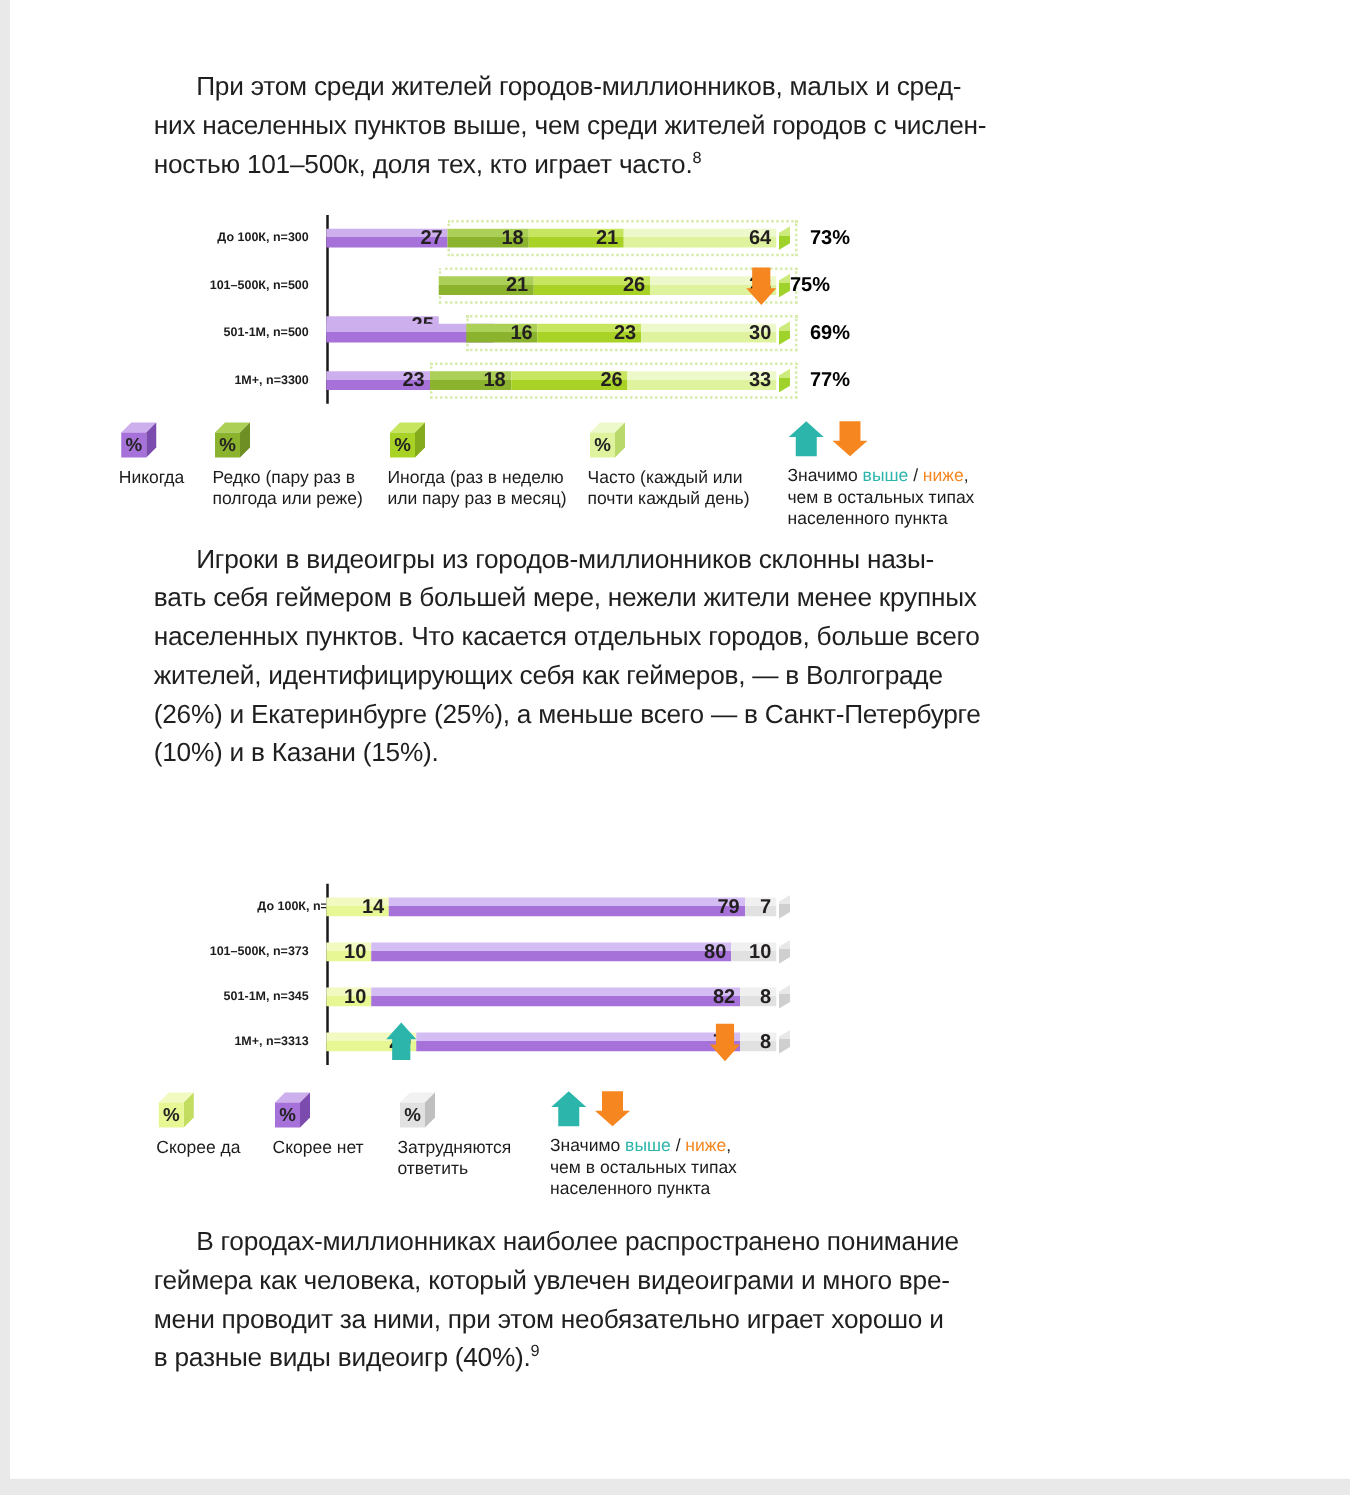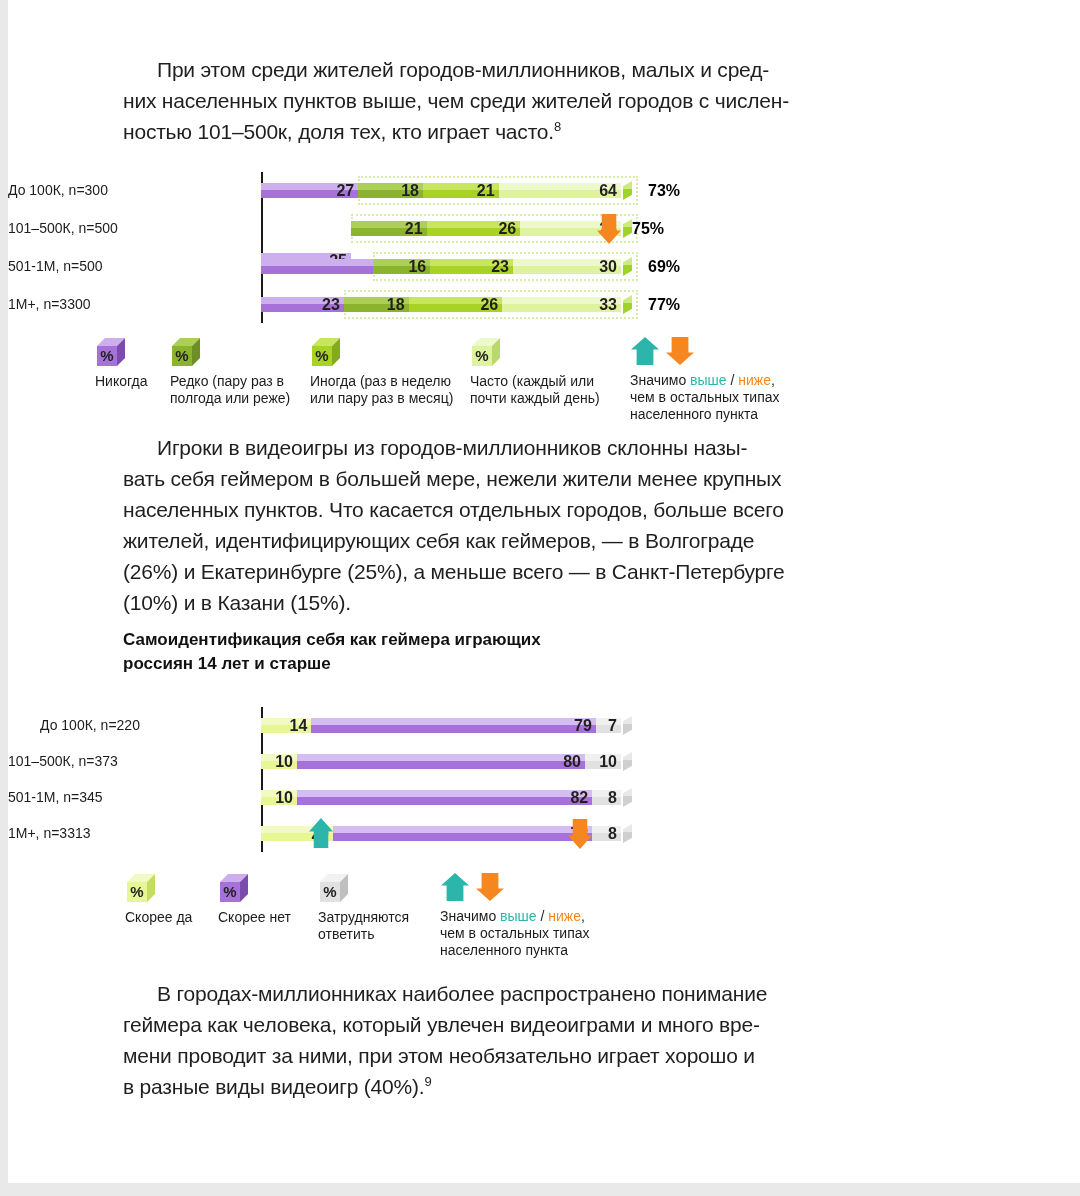--- a/index.html
+++ b/index.html
@@ -15,21 +15,21 @@
     white-space:pre-line;text-indent:34px;
   }
   .body-par sup{font-size:13px;line-height:0;}
   .chart-title{
     position:absolute;left:115px;margin:0;
     font-size:17px;line-height:24px;font-weight:700;color:#111;
     white-space:pre-line;
   }
   .chart{position:absolute;left:0;width:1064px;}
   .axis{position:absolute;width:2px;background:#1a1a1a;}
-  .row-label{position:absolute;left:0;font-size:14px;color:#1c1c1c;line-height:19px;}
+  .row-label{position:absolute;left:0;text-align:right;font-size:10px;color:#1c1c1c;line-height:19px;font-weight:bold;}
   .seg{position:absolute;height:15px;z-index:1;}
   .seg-val{position:absolute;top:-2px;right:4px;font-size:16px;font-weight:700;color:#231f20;line-height:19px;z-index:3;}
   .dotted{position:absolute;border:2px dotted #d8ecaa;z-index:0;}
   .cap{position:absolute;width:9px;height:19px;top:-2px;z-index:1;}
   .total{position:absolute;font-size:16px;font-weight:700;color:#000;line-height:19px;}
   .marker{position:absolute;z-index:2;}
   .legend{position:absolute;left:0;width:1064px;height:120px;}
   .lg-item{position:absolute;top:0;}
   .lg-label{font-size:14px;line-height:17px;color:#1c1c1c;white-space:pre-line;margin-top:5px;}
   .sig-text{font-size:14px;line-height:17px;color:#1c1c1c;white-space:pre-line;margin-top:6px;}
@@ -170,22 +170,20 @@
       </div>
     </div>
 
   <p class="body-par" style="top:432px;"><span>Игроки в видеоигры из городов-миллионников склонны назы-
 вать себя геймером в большей мере, нежели жители менее крупных
 населенных пунктов. Что касается отдельных городов, больше всего
 жителей, идентифицирующих себя как геймеров, — в Волгограде
 (26%) и Екатеринбурге (25%), а меньше всего — в Санкт-Петербурге
 (10%) и в Казани (15%).</span></p>
 
-  <h3 class="chart-title" style="top:628px;"><span>Самоидентификация себя как геймера играющих
-россиян 14 лет и старше</span></h3>
 
   <div class="chart" id="chart2" style="top:718px;height:145px;">
       <div class="axis" style="left:253px;top:-11px;height:145px;"></div>
       <div class="row-label" style="top:-2px;width:239px;padding-left:32px;">До 100К, n=220</div>
       <div class="seg" style="left:253px;top:0px;width:50.4px;background:linear-gradient(180deg,#f2fac1 0 45%,#e6f794 45% 100%);">
         <div class="seg-val">14</div>
       </div>
       <div class="seg" style="left:303.4px;top:0px;width:284.40000000000003px;background:linear-gradient(180deg,#d4bdf2 0 45%,#a671d8 45% 100%);">
         <div class="seg-val">79</div>
       </div>

